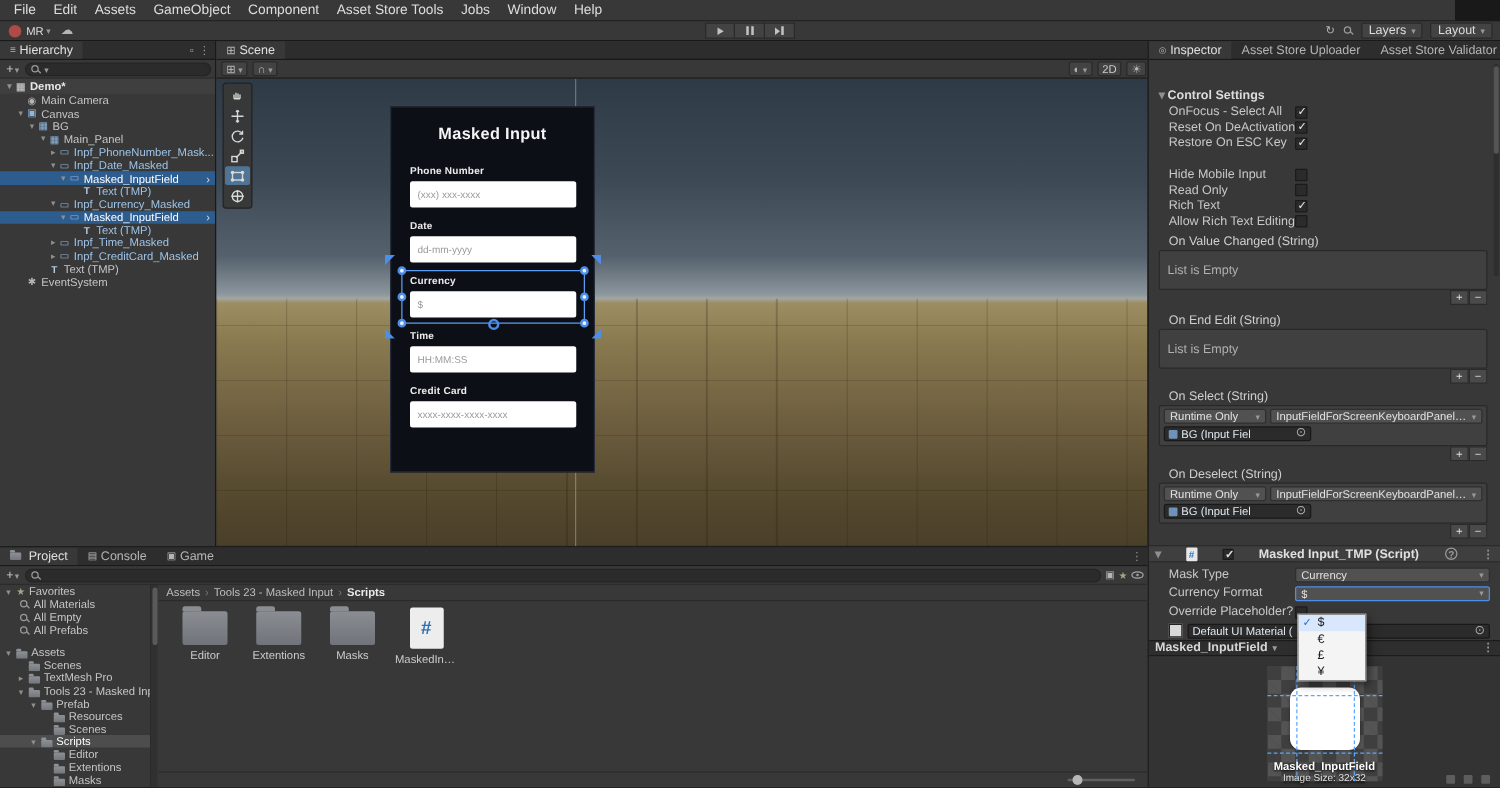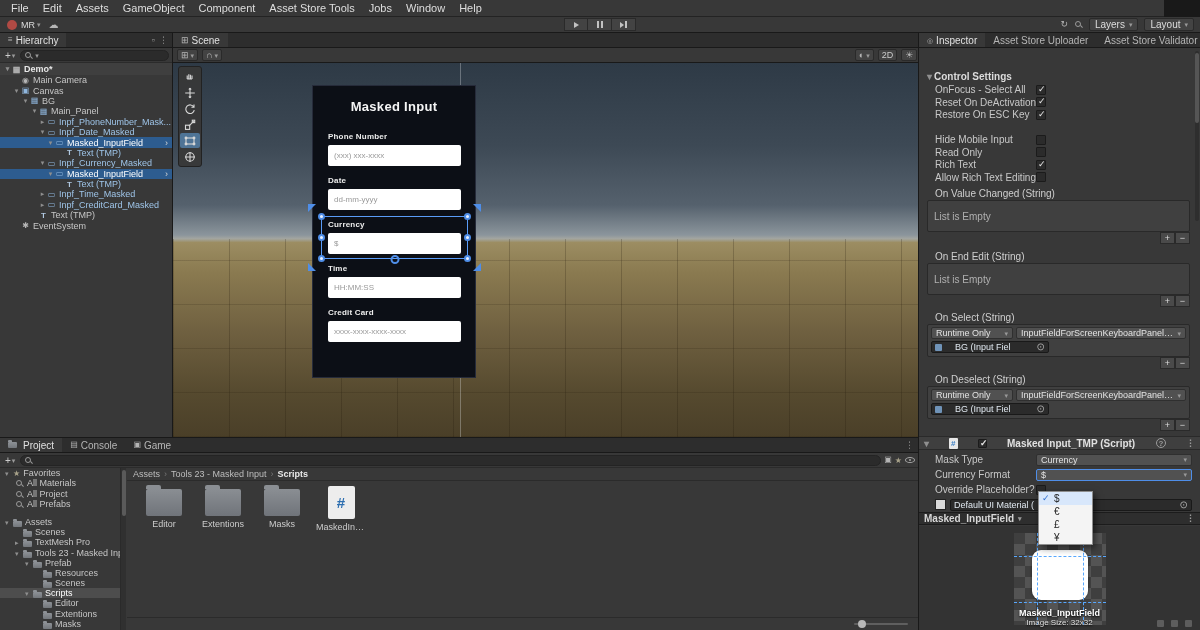--- a/index.html
+++ b/index.html
@@ -124,21 +124,21 @@
 .foldout{position:absolute;left:0;right:0;display:flex;align-items:flex-end;gap:2px;padding-left:8px;font-weight:bold;color:#dcdcdc;height:13px}
 .evt-title{position:absolute;left:0;right:0;padding-left:16px;height:13px;display:flex;align-items:center;color:#cfcfcf}
 .evt-box{position:absolute;left:8px;right:10px;background:#404040;border:1px solid #292929;border-radius:2px}
 .evt-empty{display:flex;align-items:center;height:100%;padding-left:6px;color:#b0b0b0}
 .evt-foot{position:absolute;right:10px;height:12px;display:flex}
 .minibtn{width:15px;height:12px;background:#4a4a4a;border:1px solid #2a2a2a;display:flex;align-items:center;justify-content:center;font-size:9px;color:#ddd}
 .dd{height:12px;background:#515151;border:1px solid #2f2f2f;border-radius:2px;display:flex;align-items:center;padding:0 4px;font-size:9px;color:#e2e2e2;gap:3px;overflow:hidden;white-space:nowrap}
 .dd .ddtext{overflow:hidden;text-overflow:ellipsis;white-space:nowrap}
 .dd .car{margin-left:auto;flex:none}
 .dd.focus{border-color:#4f8ee8}
-.objf{height:12px;background:#2b2b2b;border:1px solid #191919;border-radius:2px;display:flex;align-items:center;padding:0 3px;font-size:9px;color:#dfe7ef;gap:13px;overflow:hidden;white-space:nowrap}
+.objf{height:12px;background:#2b2b2b;border:1px solid #191919;border-radius:2px;display:flex;align-items:center;padding:0 3px;font-size:9px;color:#dfe7ef;gap:3px;overflow:hidden;white-space:nowrap}
 .objf .cube{width:7px;height:7px;background:#6f93b8;border-radius:1px;flex:none}
 .objf .i-target{margin-left:auto;flex:none;color:#aaa}
 .evt-row{display:flex;gap:3px;padding:2px 3px 0 3px}
 .comp-head{position:absolute;left:0;right:0;height:14px;background:#3f3f3f;border-top:1px solid #2a2a2a;border-bottom:1px solid #2a2a2a;display:flex;align-items:center;gap:20px;padding:0 5px;font-weight:bold;color:#e0e0e0}
 .scripticon{width:9px;height:11px;background:#e8e8e8;border-radius:1px;position:relative;flex:none}
 .scripticon::before{content:"#";color:#3b7fc4;font-size:8px;font-weight:bold;position:absolute;left:2px;top:1px}
 .help-circ{width:10px;height:10px;border:1px solid #9a9a9a;border-radius:50%;display:flex;align-items:center;justify-content:center;color:#9a9a9a;margin-left:auto}
 .matswatch{width:11px;height:11px;background:#d9d9d9;border:1px solid #222;flex:none}
 #popup{position:absolute;left:119px;top:443px;width:55px;background:#f4f4f4;border:1px solid #8e8e8e;box-shadow:2px 3px 7px rgba(0,0,0,.55);z-index:10}
 .prow{height:13px;display:flex;align-items:center;font-size:10px;color:#1e1e1e;padding-left:15px;position:relative}
@@ -711,21 +711,21 @@
             <span class="arrow arr-d"></span>
             <span class="gly i-star" style="margin-right:3px"></span>
             <span>Favorites</span>
           </div>
         <div class="prow-t pd1">
             <span class="mag" style="margin-right:3px"></span>
             <span>All Materials</span>
           </div>
         <div class="prow-t pd1">
             <span class="mag" style="margin-right:3px"></span>
-            <span>All Project</span>
+            <span>All Empty</span>
           </div>
         <div class="prow-t pd1">
             <span class="mag" style="margin-right:3px"></span>
             <span>All Prefabs</span>
           </div>
         <div style="height:8px"></div>
         <div class="prow-t pd0">
             <span class="arrow arr-d"></span>
             <span class="mfold"></span>
             <span>Assets</span>

